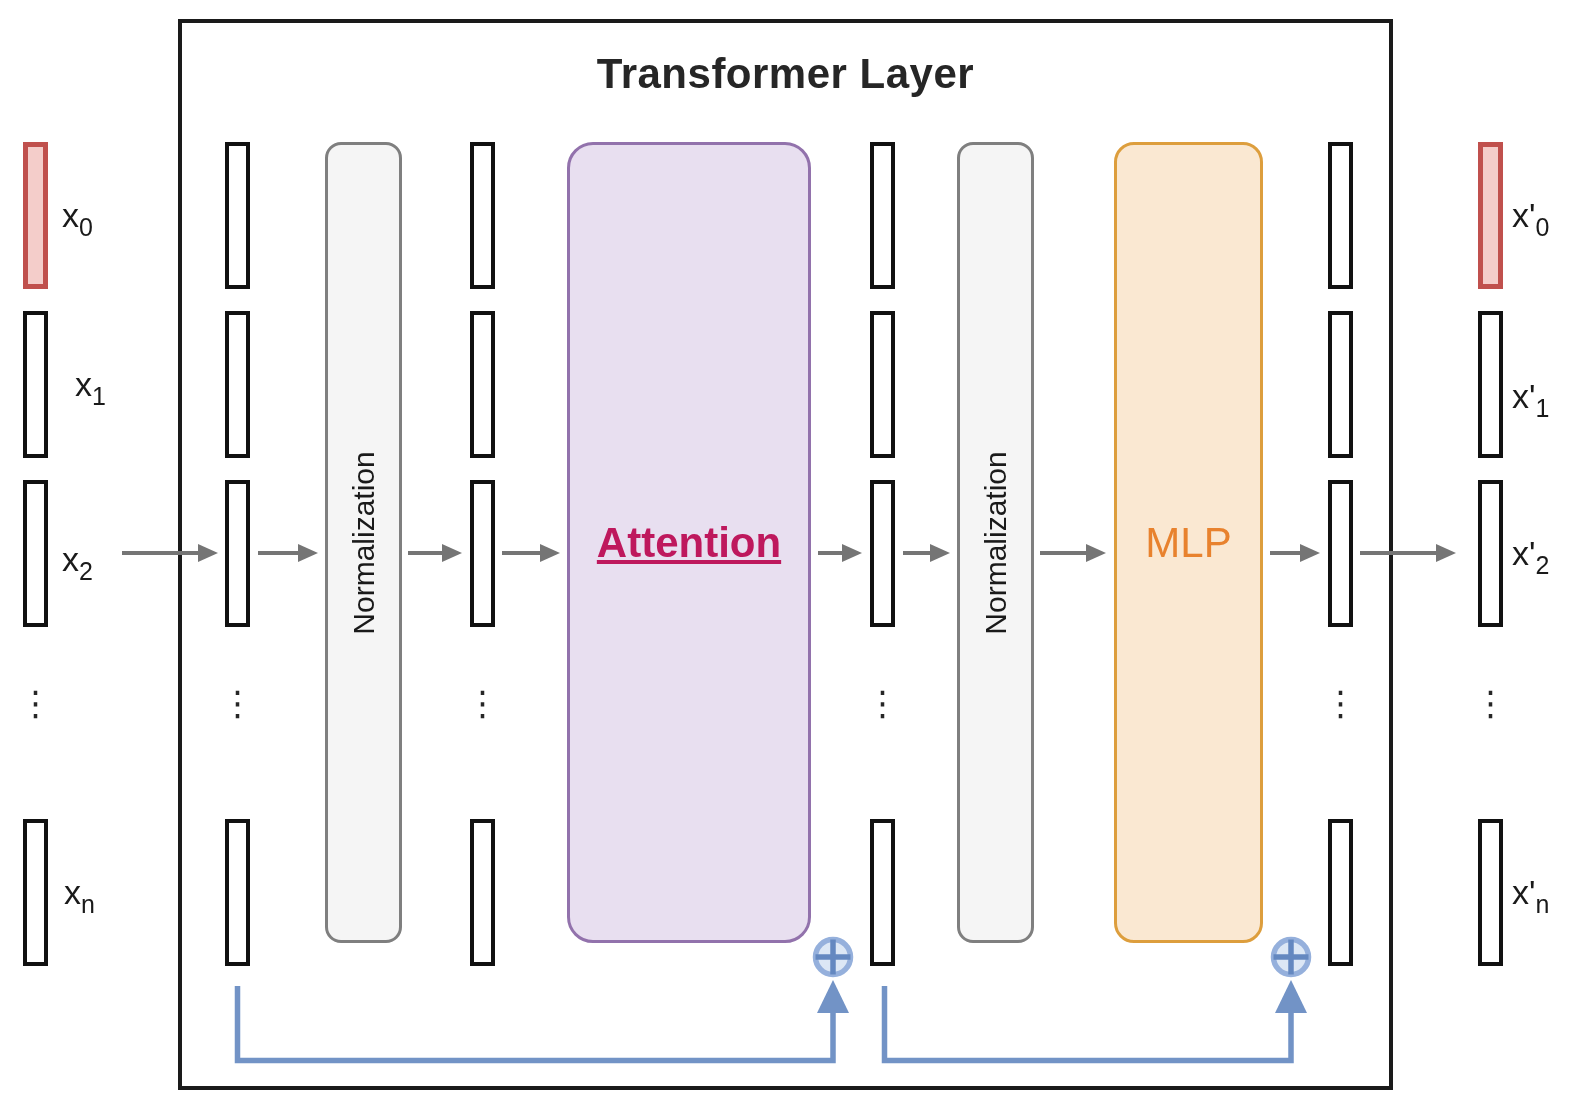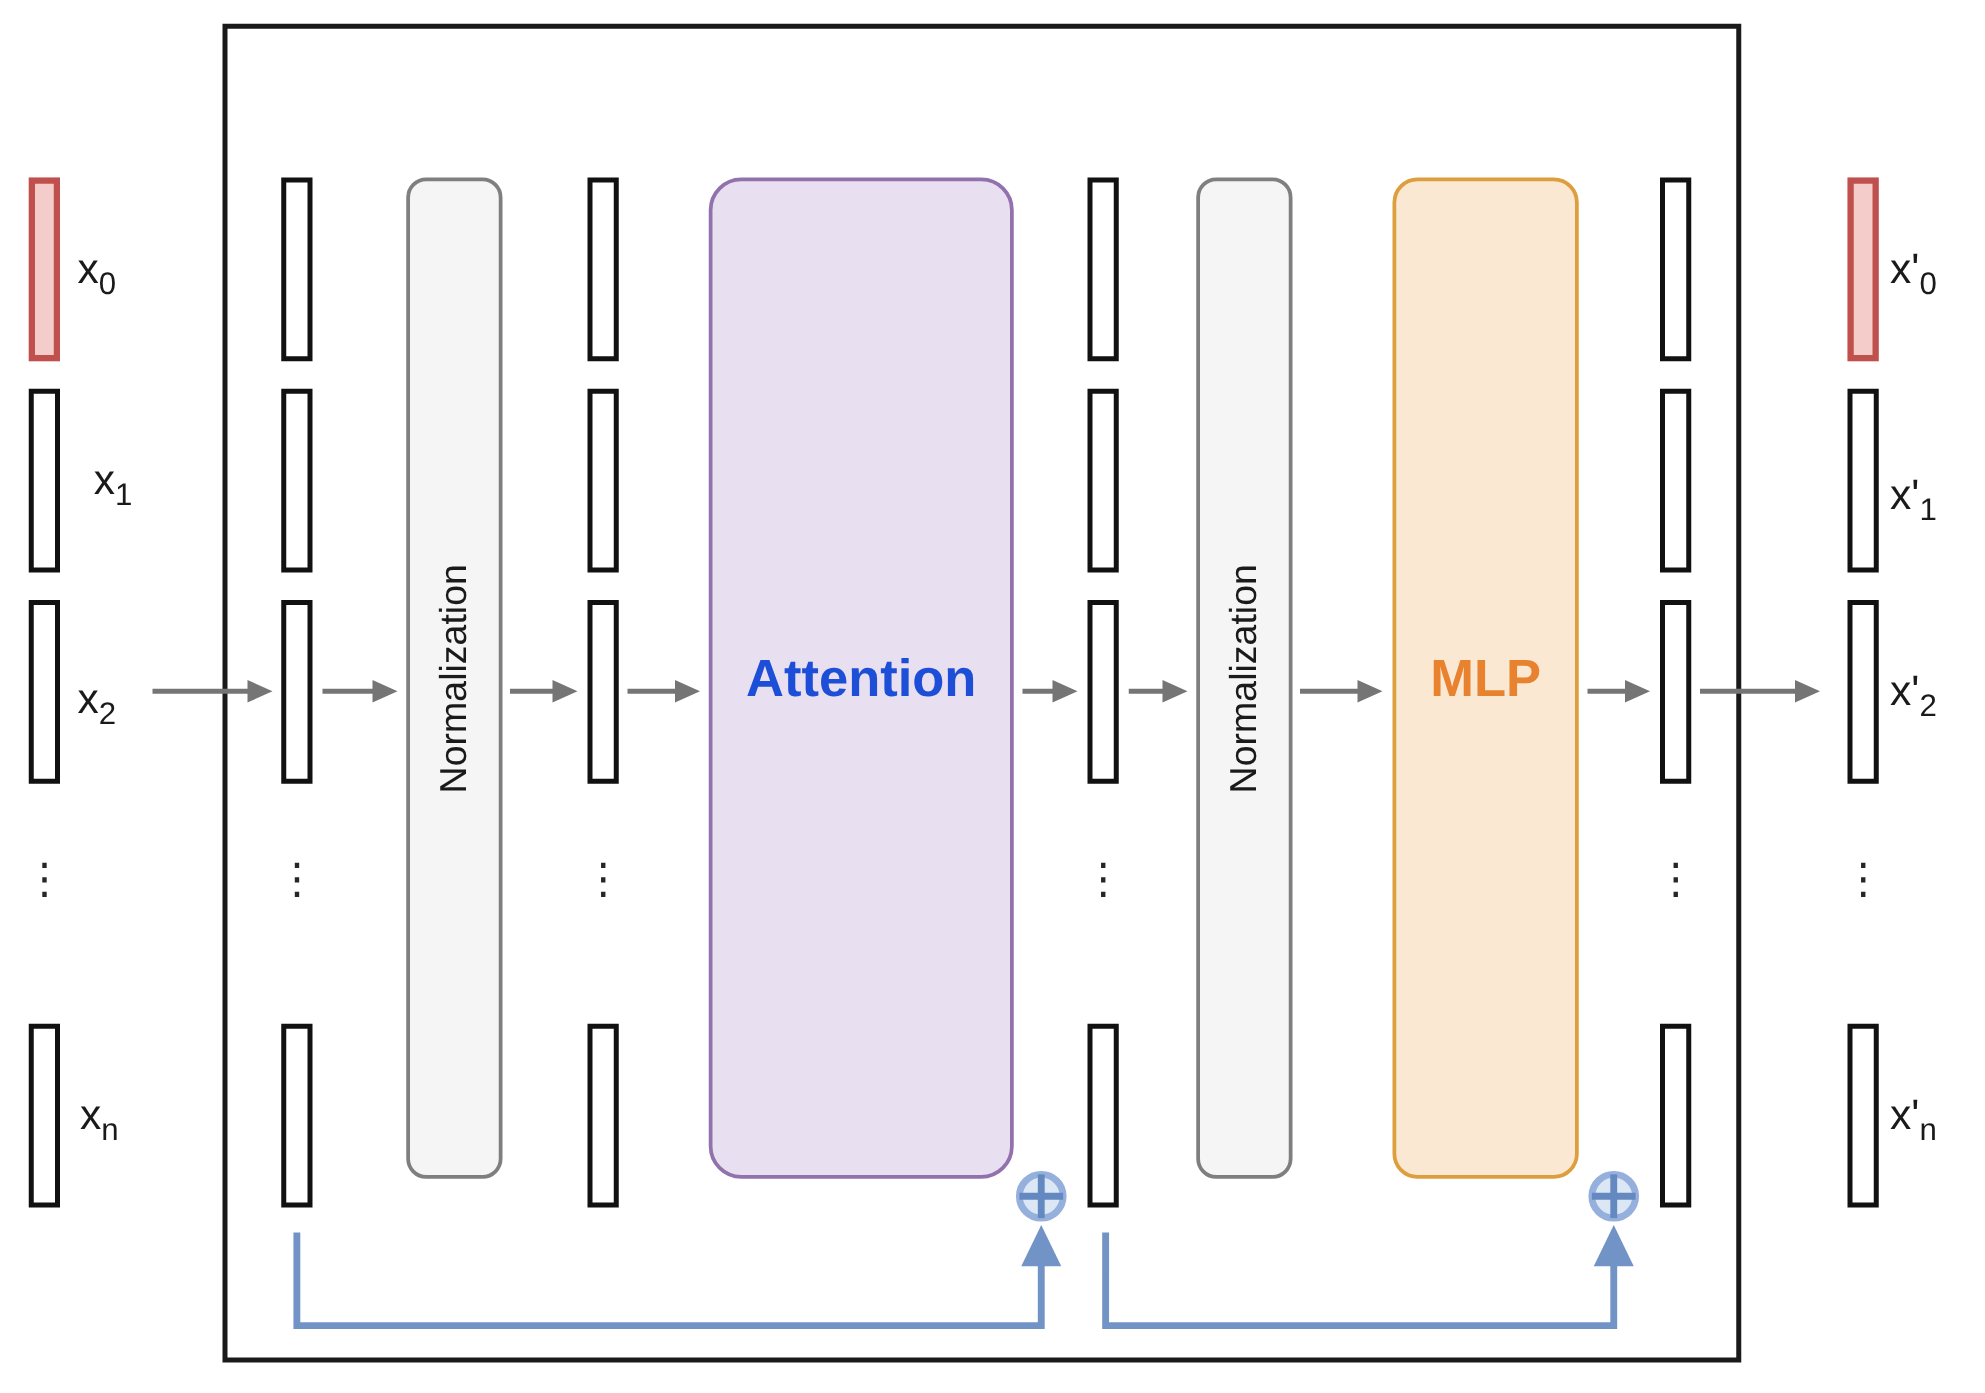--- a/index.html
+++ b/index.html
@@ -6,37 +6,38 @@
   #canvas{position:relative;width:1588px;height:1114px;background:#fff;overflow:hidden;}
   .outer-box{position:absolute;left:178px;top:19px;width:1215px;height:1071px;
              border:4px solid #1a1a1a;box-sizing:border-box;background:transparent;}
   .title{position:absolute;left:178px;top:50px;width:1215px;text-align:center;
          font-size:42px;font-weight:700;color:#262626;letter-spacing:0.5px;}
   .block{position:absolute;box-sizing:border-box;display:flex;align-items:center;justify-content:center;}
   .norm{width:77px;height:801px;top:142px;background:#f5f5f5;border:3px solid #7f7f7f;border-radius:16px;}
   #norm1{left:325px;} #norm2{left:957px;}
   .vtext{transform:rotate(-90deg);white-space:nowrap;font-size:30px;color:#1a1a1a;}
   .attn{left:567px;top:142px;width:244px;height:801px;background:#e8dff0;border:3px solid #9272ac;border-radius:26px;}
-  .attn span{font-size:42px;font-weight:700;color:#1d4ed8;}
+  .attn span{font-size:42px;font-weight:700;color:#be185d;text-decoration:underline;}
   .mlp{left:1114px;top:142px;width:149px;height:801px;background:#fae8d2;border:3px solid #dd9e3d;border-radius:20px;}
-  .mlp span{font-size:42px;font-weight:700;color:#e8822e;}
+  .mlp span{font-size:42px;font-weight:400;color:#e8822e;}
   .token{position:absolute;width:25px;height:147px;box-sizing:border-box;
          border:4px solid #111111;background:#ffffff;}
   .token.pink{border:5px solid #c0504d;background:#f4cdca;}
   .dots{position:absolute;font-size:34px;line-height:1.0;color:#262626;transform:translateX(-50%);}
   .tok-label{position:absolute;height:44px;line-height:44px;font-size:34px;color:#1a1a1a;white-space:nowrap;text-align:center;}
   .tok-label sub{font-size:25px;vertical-align:-9px;}
   #overlay{position:absolute;left:0;top:0;pointer-events:none;}
 </style>
 </head>
 <body>
 
 <div id="canvas">
 
   <div class="outer-box"></div>
+  <div class="title">Transformer Layer</div>
 
   <div class="block norm" id="norm1">
     <span class="vtext">Normalization</span>
   </div>
   <div class="block attn">
     <span>Attention</span>
   </div>
   <div class="block norm" id="norm2">
     <span class="vtext">Normalization</span>
   </div>

